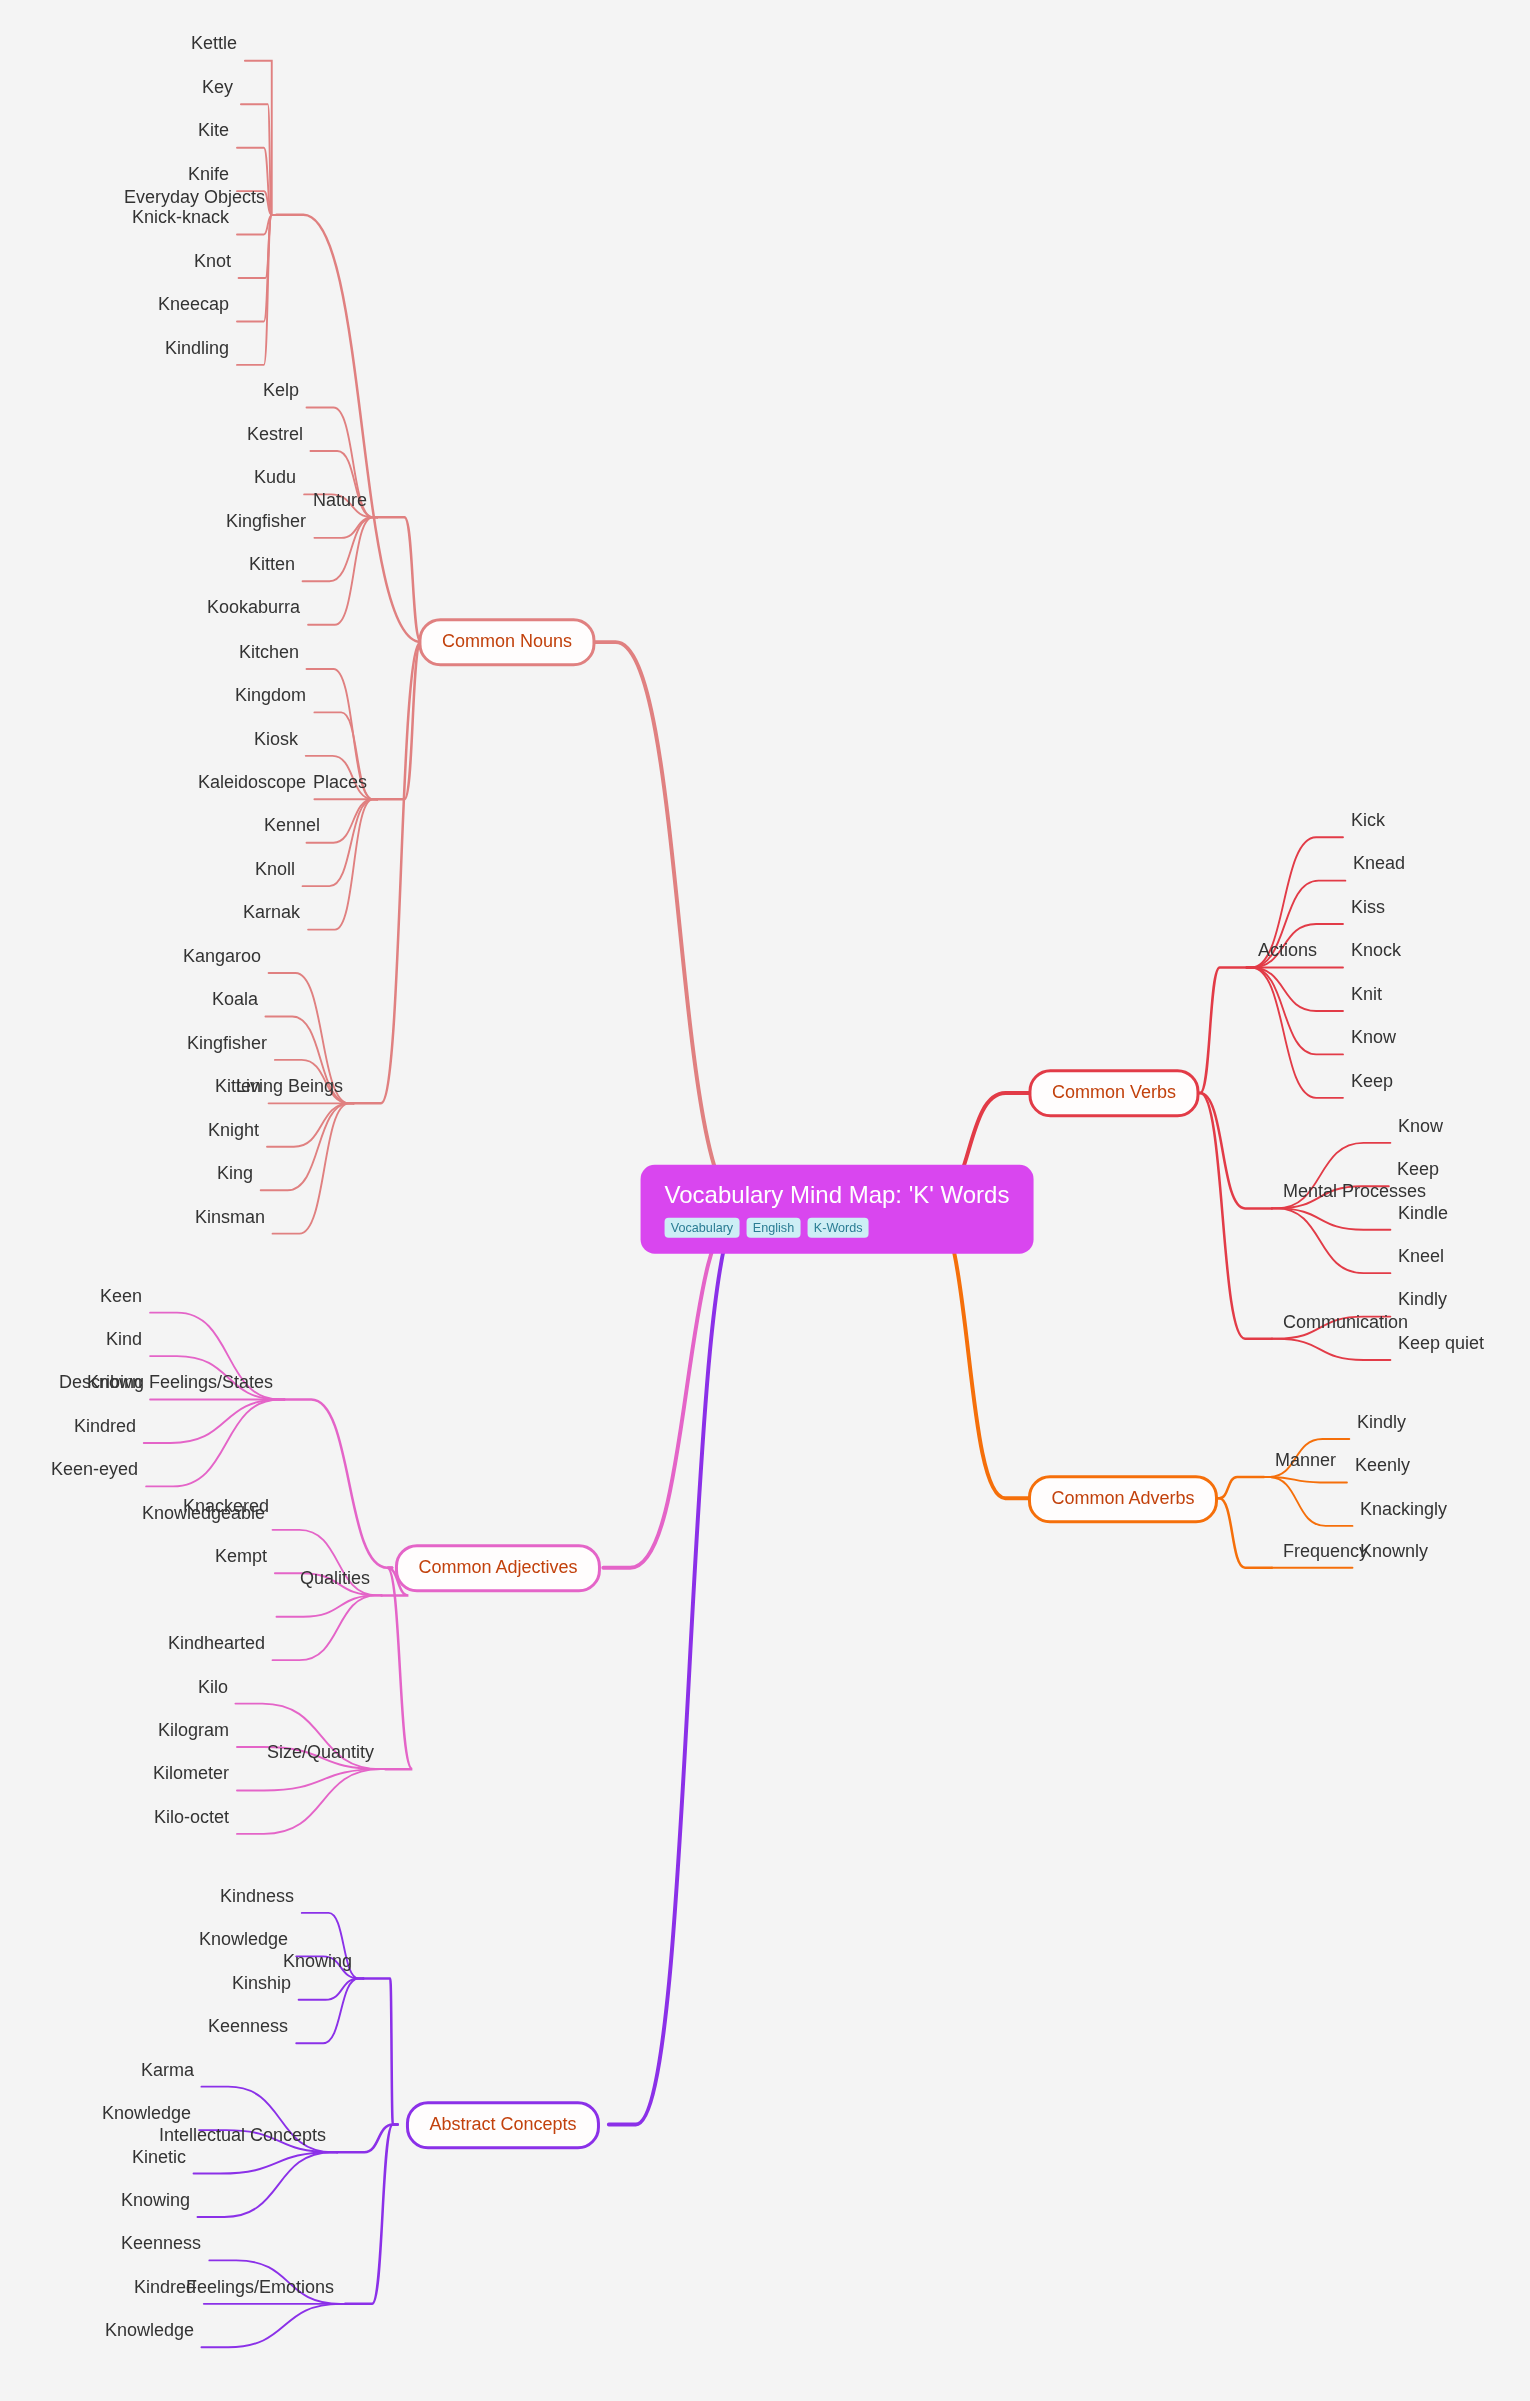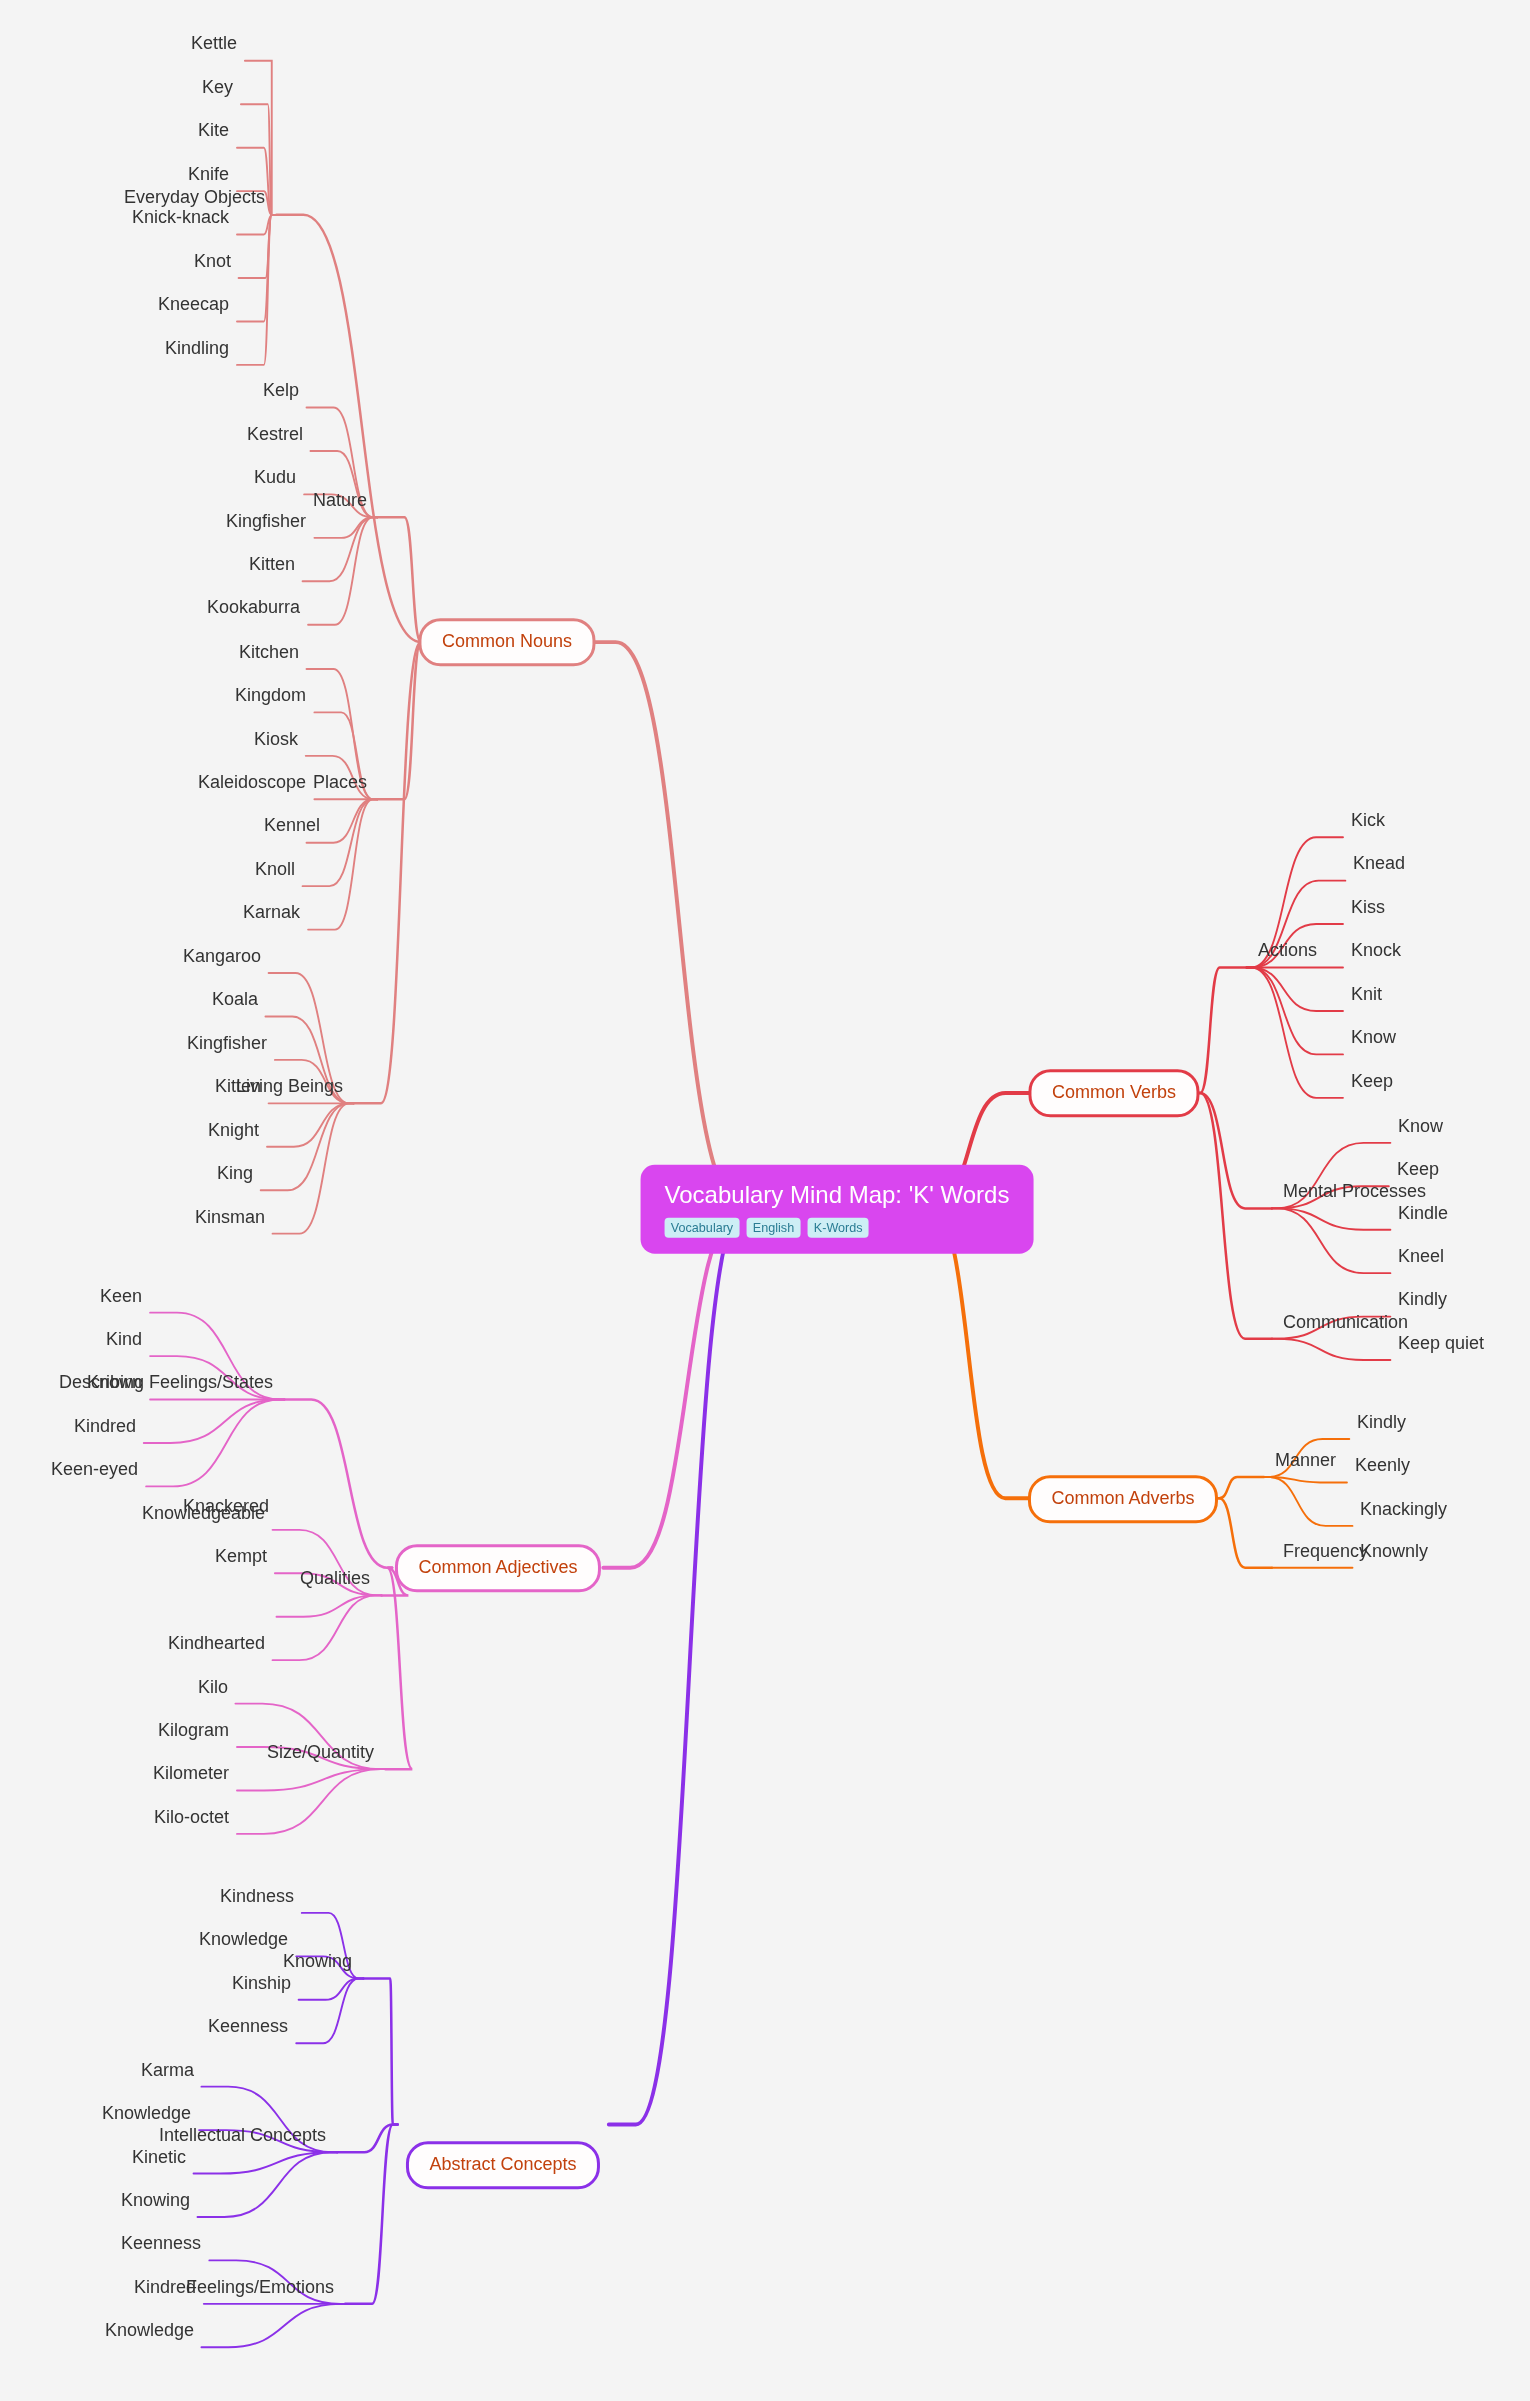--- a/index.html
+++ b/index.html
@@ -194,21 +194,21 @@
     <div class="lbl r" style="left: 370px; top: 1578px;">Qualities</div>
     <div class="lbl r" style="left: 265px; top: 1513px;">Knowledgeable</div>
     <div class="lbl r" style="left: 267px; top: 1556px;">Kempt</div>
     <div class="lbl r" style="left: 269px; top: 1506px;">Knackered</div>
     <div class="lbl r" style="left: 265px; top: 1643px;">Kindhearted</div>
     <div class="lbl r" style="left: 374px; top: 1752px;">Size/Quantity</div>
     <div class="lbl r" style="left: 228px; top: 1687px;">Kilo</div>
     <div class="lbl r" style="left: 229px; top: 1730px;">Kilogram</div>
     <div class="lbl r" style="left: 229px; top: 1773px;">Kilometer</div>
     <div class="lbl r" style="left: 229px; top: 1817px;">Kilo-octet</div>
-    <div class="node abstract" style="left: 503px; top: 2125px; margin-top: 40px;">Abstract Concepts</div>
+    <div class="node abstract" style="left: 503px; top: 2125px;">Abstract Concepts</div>
     <div class="lbl r" style="left: 352px; top: 1961px;">Knowing</div>
     <div class="lbl r" style="left: 294px; top: 1896px;">Kindness</div>
     <div class="lbl r" style="left: 288px; top: 1939px;">Knowledge</div>
     <div class="lbl r" style="left: 291px; top: 1983px;">Kinship</div>
     <div class="lbl r" style="left: 288px; top: 2026px;">Keenness</div>
     <div class="lbl r" style="left: 326px; top: 2135px;">Intellectual Concepts</div>
     <div class="lbl r" style="left: 194px; top: 2070px;">Karma</div>
     <div class="lbl r" style="left: 191px; top: 2113px;">Knowledge</div>
     <div class="lbl r" style="left: 186px; top: 2157px;">Kinetic</div>
     <div class="lbl r" style="left: 190px; top: 2200px;">Knowing</div>

